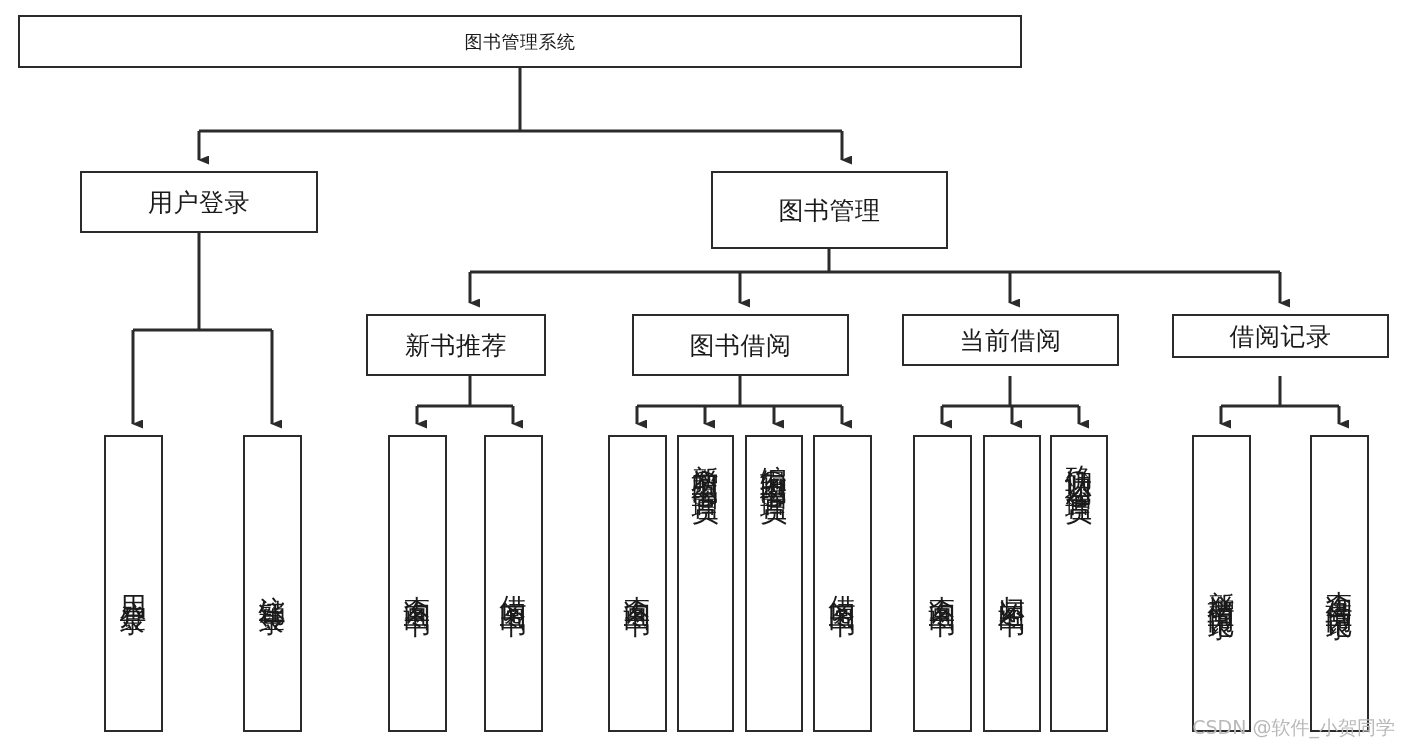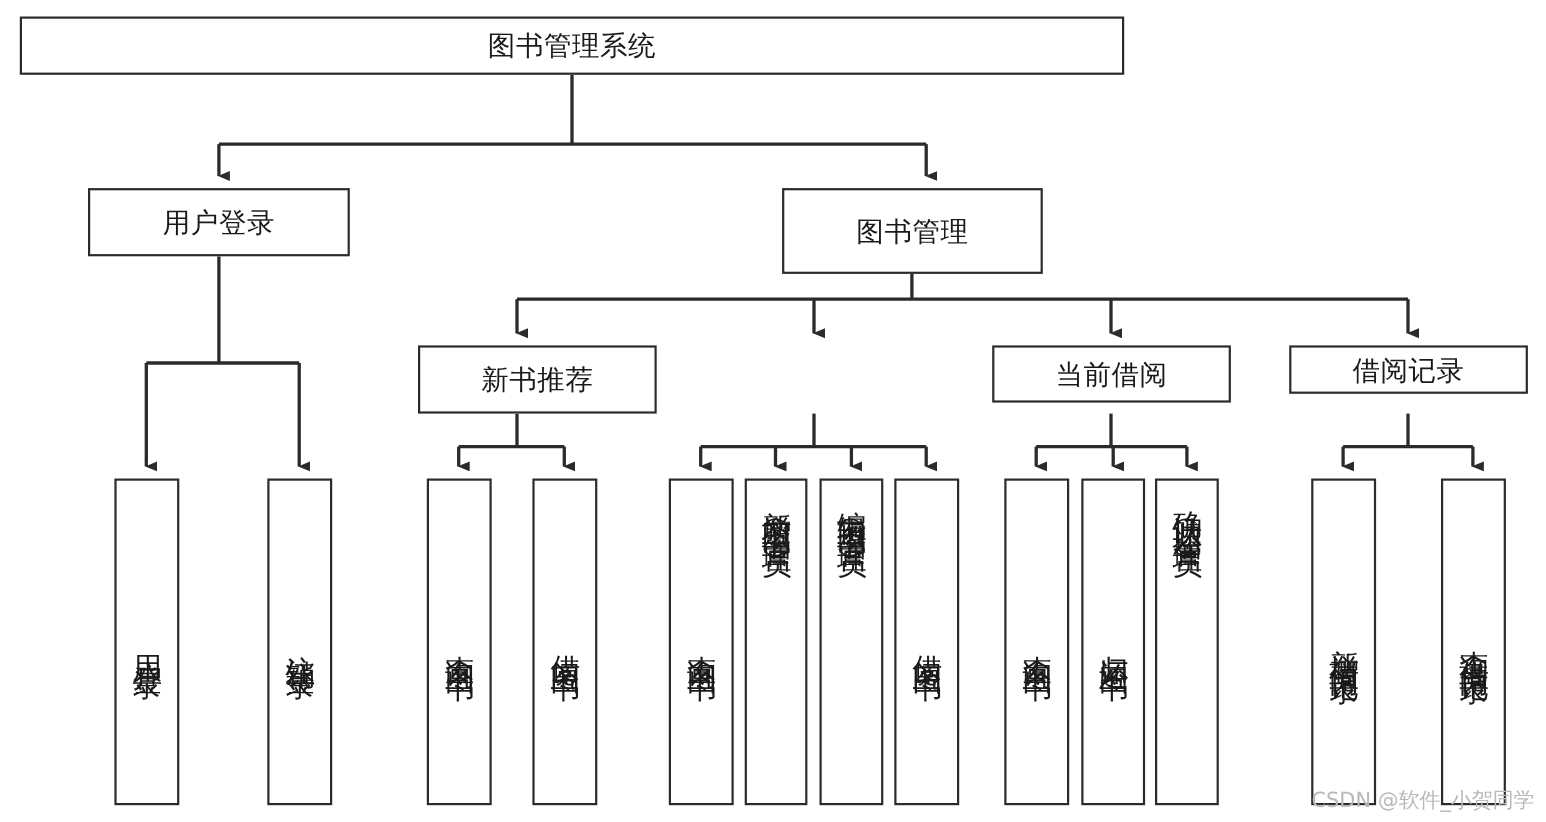--- a/index.html
+++ b/index.html
@@ -43,21 +43,21 @@
     line-height: 1.0;
     text-align: center;
     white-space: nowrap;
   }
   
   .node.horiz .node-label {
     font-size: 25px;
     letter-spacing: 0.5px;
   }
   .node.root .node-label {
-    font-size: 25px;
+    font-size: 18px;
   }
   
   .node.vert {
     align-items: flex-start;
     justify-content: center;
     padding-top: 6px;
   }
   .node.vert .node-label {
     writing-mode: vertical-rl;
     text-orientation: upright;
@@ -153,22 +153,25 @@
     <span class="node-label">图书管理系统</span>
   </div>
 
   <div class="node horiz" style="left:80px; top:171px; width:238px; height:62px;">
     <span class="node-label">用户登录</span>
   </div>
   <div class="node horiz" style="left:711px; top:171px; width:237px; height:78px;">
     <span class="node-label">图书管理</span>
   </div>
 
-  <div class="node horiz" style="left:380px; top:314px; width:217px; height:62px;">
+  <div class="node horiz" style="left:366px; top:314px; width:180px; height:62px;">
     <span class="node-label">新书推荐</span>
+  </div>
+  <div class="node horiz" style="left:632px; top:314px; width:217px; height:62px;">
+    <span class="node-label">图书借阅</span>
   </div>
   <div class="node horiz" style="left:902px; top:314px; width:217px; height:52px;">
     <span class="node-label">当前借阅</span>
   </div>
   <div class="node horiz" style="left:1172px; top:314px; width:217px; height:44px;">
     <span class="node-label">借阅记录</span>
   </div>
 
   <div class="node vert centered" style="left:104px; top:435px; width:59px; height:297px;">
     <span class="node-label">用户登录</span>

